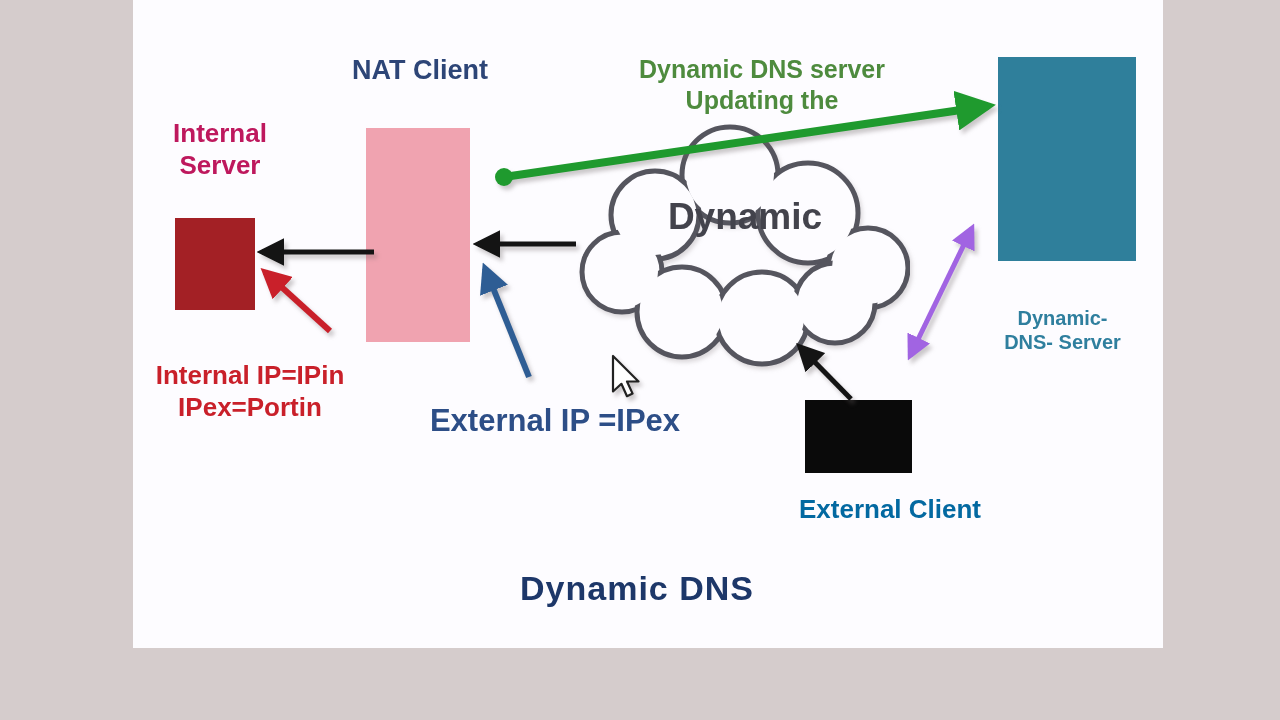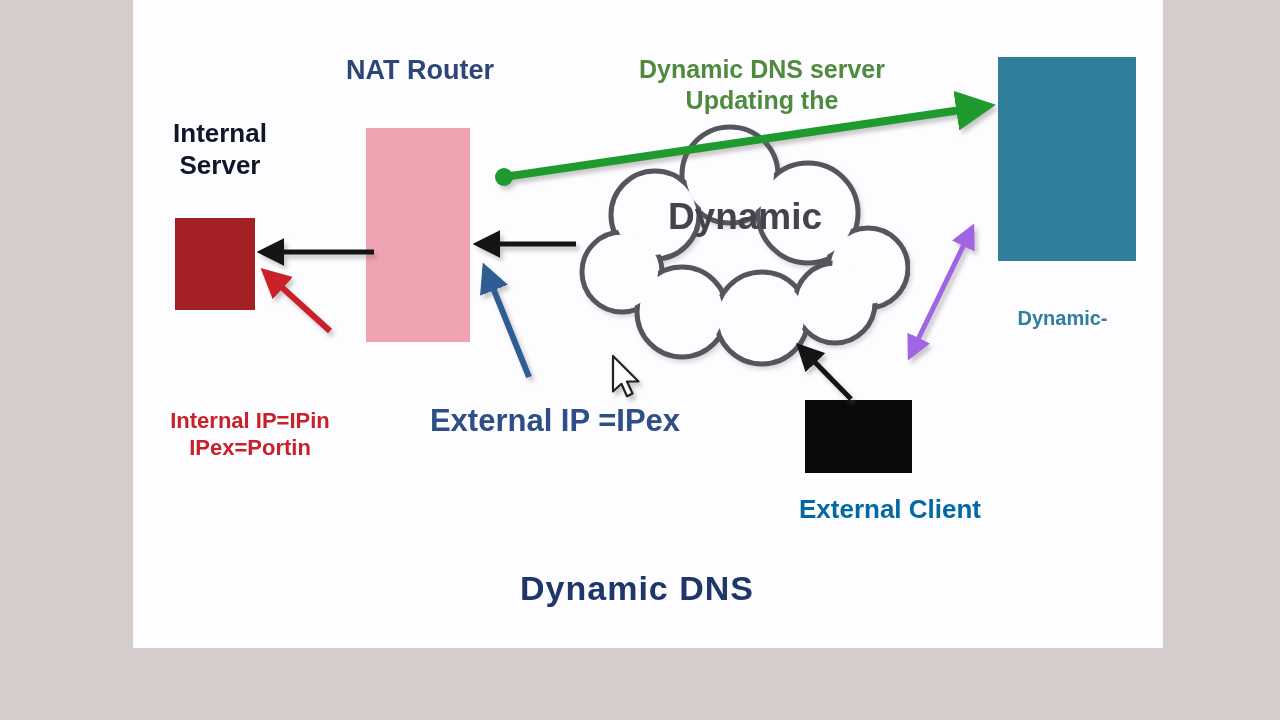--- a/index.html
+++ b/index.html
@@ -51,45 +51,46 @@
       <circle cx="85" cy="110" r="40"></circle>
       <circle cx="238" cy="108" r="46"></circle>
       <circle cx="52" cy="167" r="36"></circle>
       <circle cx="298" cy="163" r="36"></circle>
       <circle cx="112" cy="207" r="41"></circle>
       <circle cx="192" cy="213" r="42"></circle>
       <circle cx="265" cy="198" r="36"></circle>
     </g>
   </svg>
 
-  <div class="abs lbl" style="left: 150px; top: 118px; width: 140px; font-size: 26px; color: #0f172a;">
+  <div class="abs lbl" style="left: 150px; top: 118px; width: 140px; font-size: 26px; color: #be185d;">
     <div>Internal</div>
     <div>Server</div>
   </div>
 
-  <div class="abs lbl" style="left: 320px; top: 54px; width: 200px; font-size: 27px; color: rgb(45, 69, 119);">NAT Router</div>
+  <div class="abs lbl" style="left: 320px; top: 54px; width: 200px; font-size: 27px; color: rgb(45, 69, 119);">NAT Client</div>
 
   <div class="abs lbl" style="left: 600px; top: 54px; width: 324px; font-size: 25px; color: rgb(78, 139, 62);">
     <div>Dynamic DNS server</div>
     <div>Updating the</div>
   </div>
 
   <div class="abs lbl" style="left: 645px; top: 194px; width: 200px; font-size: 37px; color: rgb(67, 67, 76);">Dynamic</div>
 
-  <div class="abs lbl" style="left: 130px; top: 360px; width: 240px; font-size: 22px; color: rgb(201, 32, 42); margin-top: 48px;">
+  <div class="abs lbl" style="left: 130px; top: 360px; width: 240px; font-size: 26px; color: rgb(201, 32, 42);">
     <div>Internal IP=IPin</div>
     <div>IPex=Portin</div>
   </div>
 
   <div class="abs lbl" style="left: 395px; top: 402px; width: 320px; font-size: 31px; color: rgb(45, 78, 135);">
     <div>External IP =IPex</div>
   </div>
 
   <div class="abs lbl" style="left: 955px; top: 306px; width: 215px; font-size: 20px; color: rgb(47, 127, 158);">
     <div>Dynamic-</div>
+    <div>DNS- Server</div>
   </div>
 
   <div class="abs lbl" style="left: 775px; top: 494px; width: 230px; font-size: 26px; color: #0369a1;">External Client</div>
 
   <div class="abs lbl" style="left: 437px; top: 568px; width: 400px; font-size: 34px; letter-spacing: 1px; color: rgb(29, 55, 105);">Dynamic DNS</div>
 
   <svg class="overlay shadowed" viewBox="0 0 1280 720">
     <defs>
       <marker id="mBlack" viewBox="0 0 10 10" refX="8" refY="5" markerWidth="5.5" markerHeight="5.5" orient="auto-start-reverse">
         <path d="M0,0 L10,5 L0,10 z" fill="#141414"></path>

